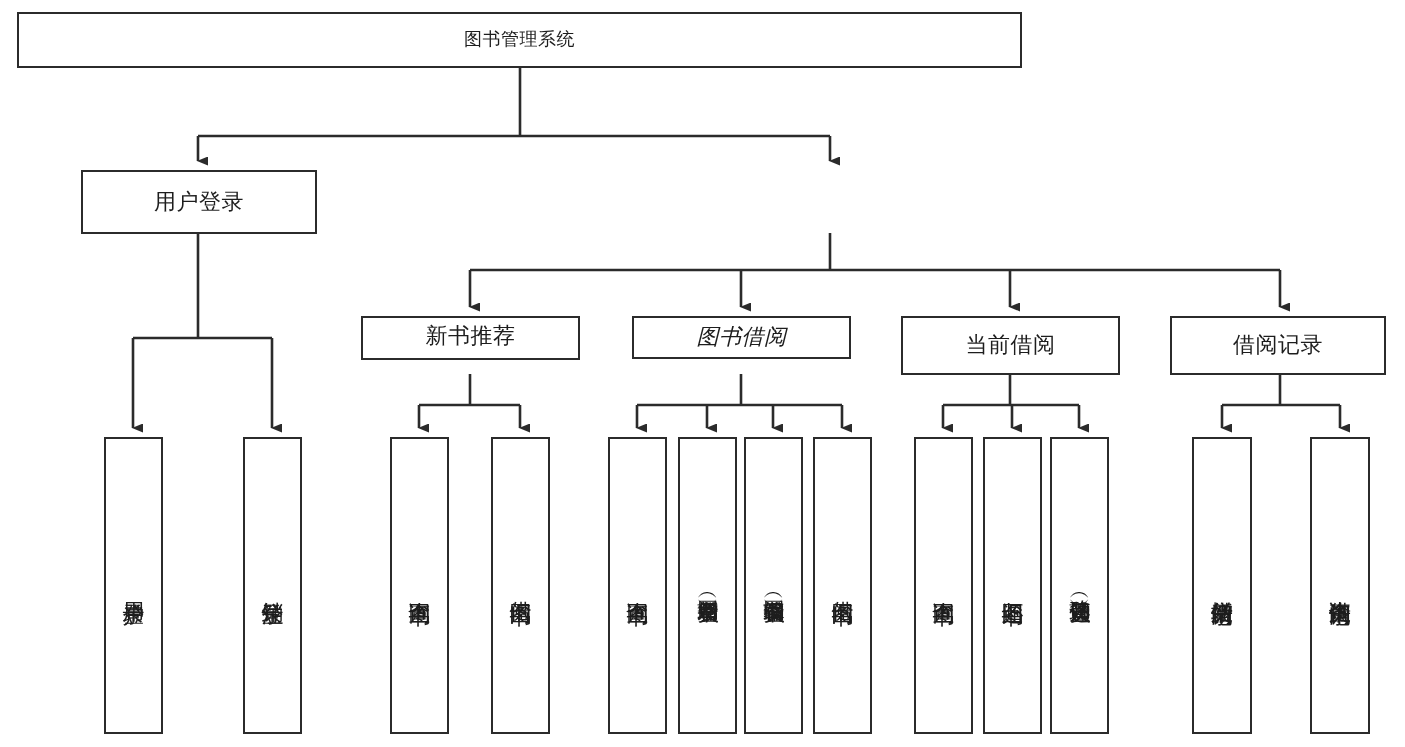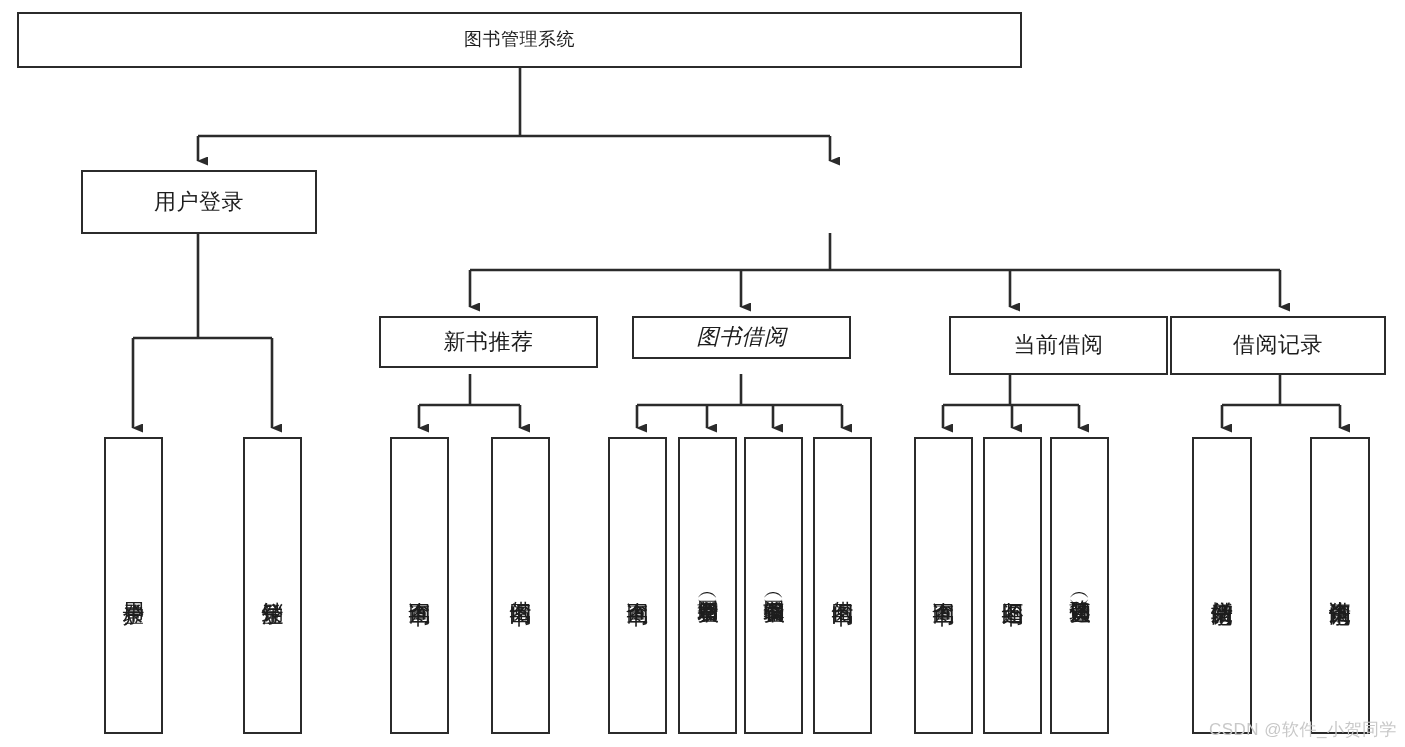--- a/index.html
+++ b/index.html
@@ -132,27 +132,27 @@
   </svg>
 
   <div class="node-box root" style="left:17px; top:12px; width:1005px; height:56px;">
     <span class="node-label-h">图书管理系统</span>
   </div>
 
   <div class="node-box" style="left:81px; top:170px; width:236px; height:64px;">
     <span class="node-label-h">用户登录</span>
   </div>
 
-  <div class="node-box" style="left:379px; top:316px; width:219px; height:52px;">
+  <div class="node-box" style="left:361px; top:316px; width:219px; height:44px;font-family:Liberation Mono, monospace;">
     <span class="node-label-h">新书推荐</span>
   </div>
   <div class="node-box" style="left:632px; top:316px; width:219px; height:43px;font-style:italic;">
     <span class="node-label-h">图书借阅</span>
   </div>
-  <div class="node-box" style="left:901px; top:316px; width:219px; height:59px;margin-left:48px;">
+  <div class="node-box" style="left:901px; top:316px; width:219px; height:59px;">
     <span class="node-label-h">当前借阅</span>
   </div>
   <div class="node-box" style="left:1170px; top:316px; width:216px; height:59px;">
     <span class="node-label-h">借阅记录</span>
   </div>
 
   <div class="node-box leaf" style="left:104px; top:437px; width:59px; height:297px;">
     <span class="node-label-v">用户登录</span>
   </div>
   <div class="node-box leaf" style="left:243px; top:437px; width:59px; height:297px;">
@@ -189,15 +189,14 @@
     <span class="node-label-v">确认归还（管理员）</span>
   </div>
 
   <div class="node-box leaf" style="left:1192px; top:437px; width:60px; height:297px;">
     <span class="node-label-v">新增借阅记录</span>
   </div>
   <div class="node-box leaf" style="left:1310px; top:437px; width:60px; height:297px;">
     <span class="node-label-v">查询借阅记录</span>
   </div>
 
-  <div class="watermark">CSDN @软件_小贺同学</div>
 
 </div>
 
 </body></html>

